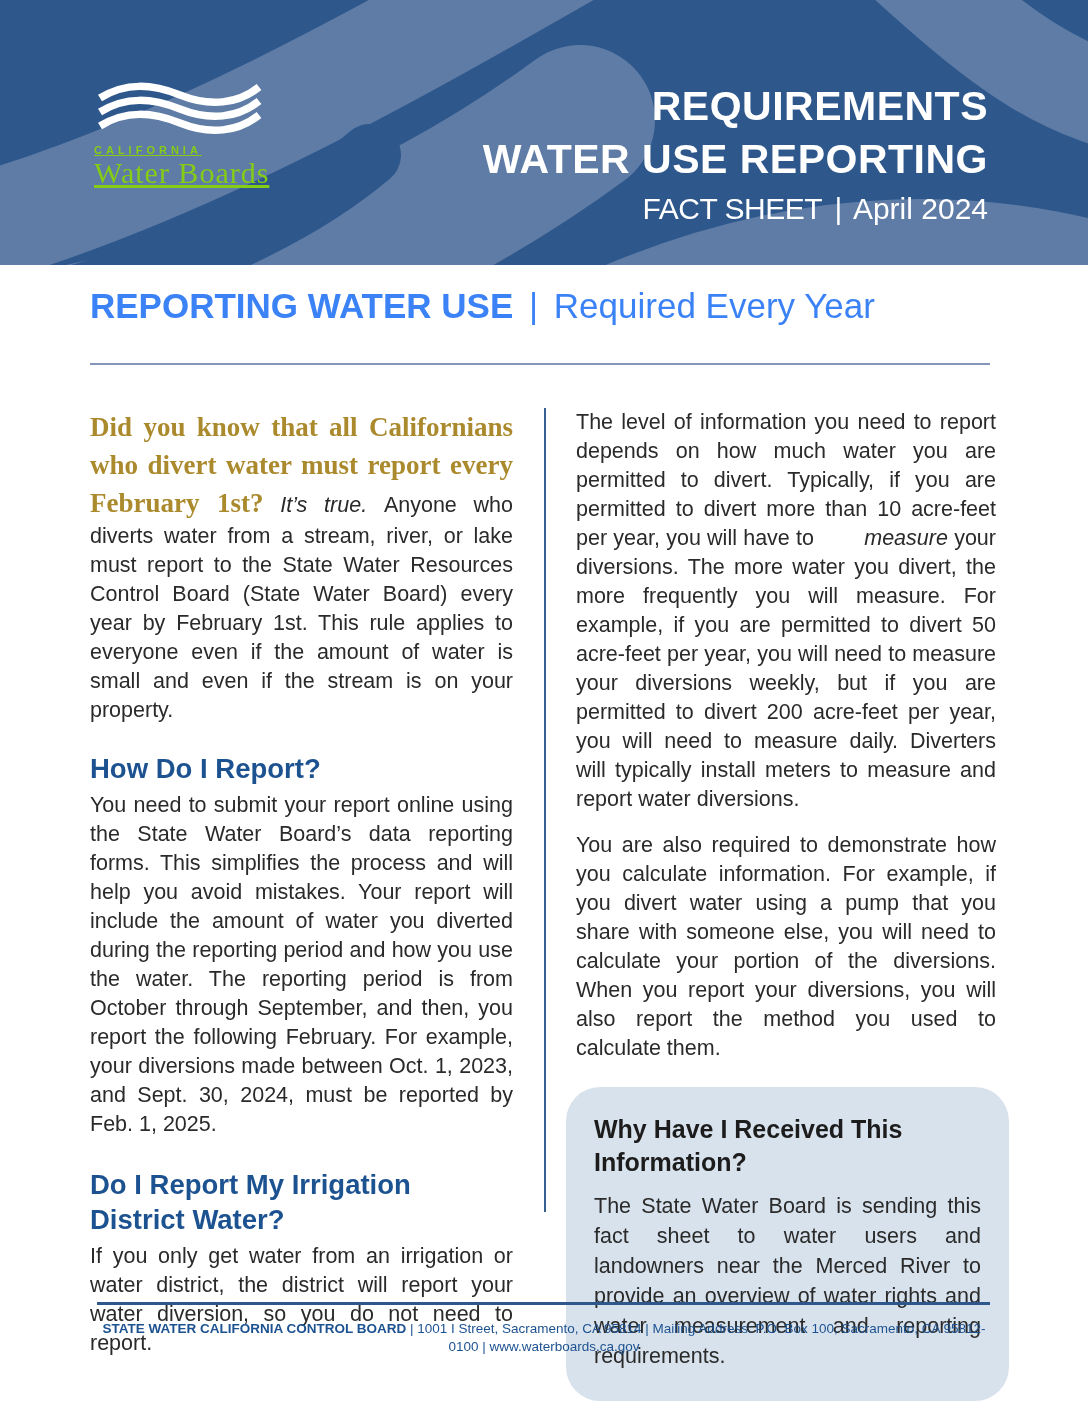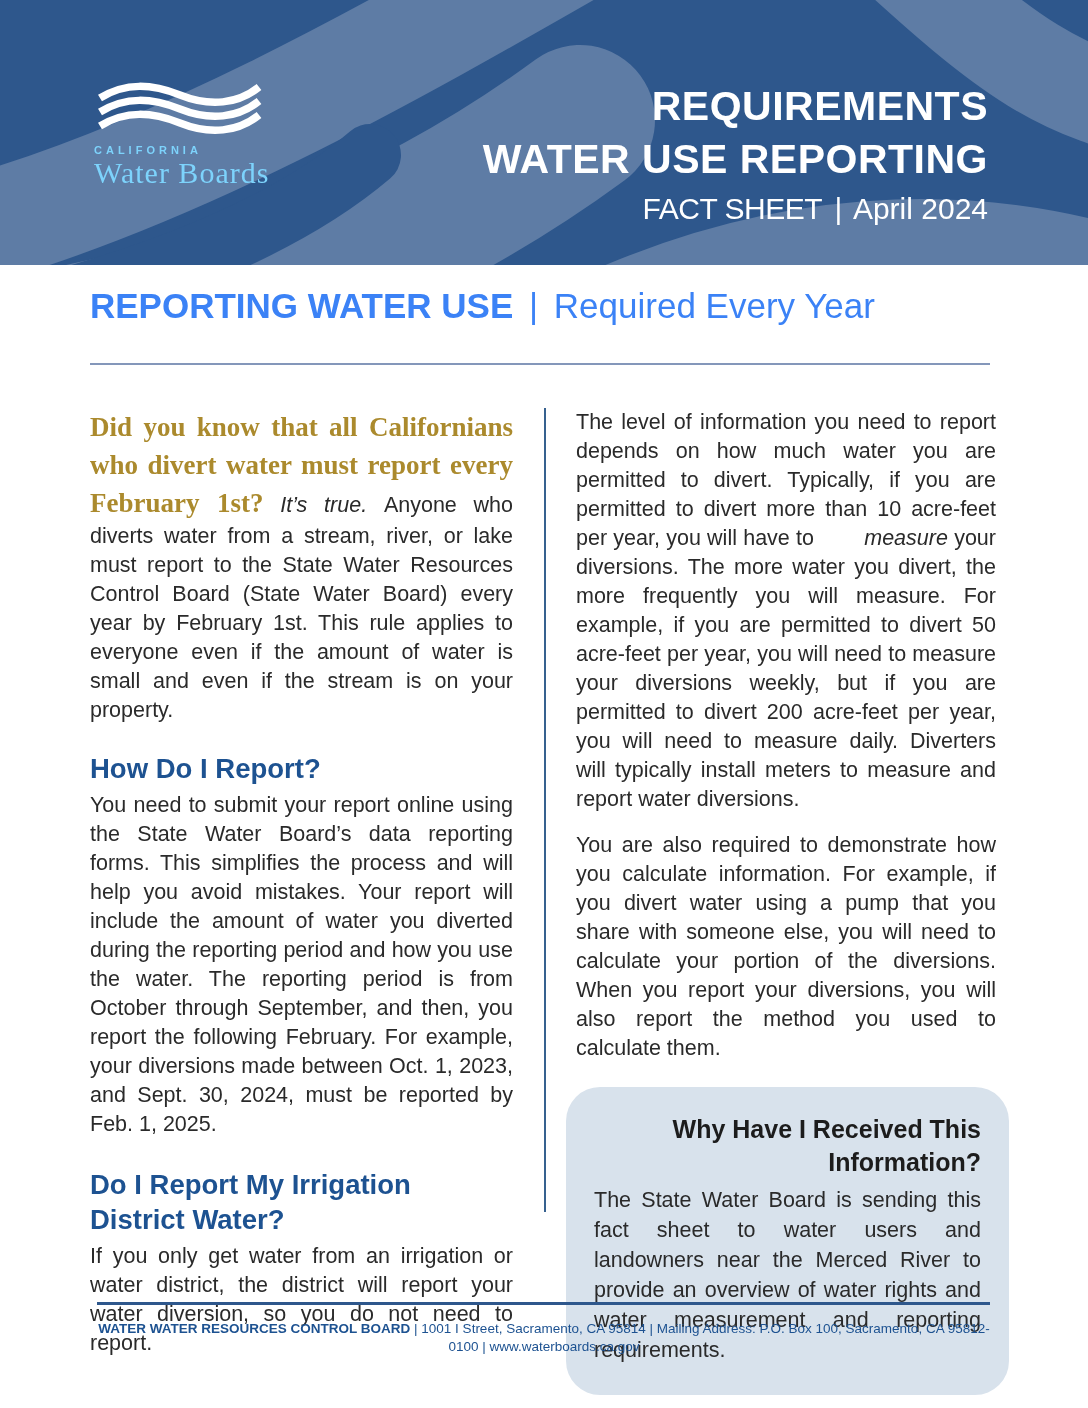--- a/index.html
+++ b/index.html
@@ -21,21 +21,22 @@
     width: 1088px; height: 265px;
     background: #2e578c;
     overflow: hidden;
   }
   .banner-waves { position: absolute; top: 0; left: 0; }
 
   .logo {
     position: absolute;
     top: 80px; left: 94px;
     width: 180px;
-    color: #7dd3fc;
+    color: #84cc16;
+    text-decoration: underline;
   }
   .logo-california {
     font-size: 11px;
     font-weight: bold;
     letter-spacing: 4px;
     margin-top: 2px;
   }
   .logo-waterboards {
     font-family: "Liberation Serif", serif;
     font-size: 30px;
@@ -133,22 +134,21 @@
     border-radius: 34px;
     padding: 26px 28px 30px 28px;
     width: 443px;
     margin-left: -10px;
   }
   .callout h3 {
     font-size: 25px;
     line-height: 33px;
     font-weight: bold;
     color: #1c1c1c;
-    margin-bottom: 6px;
-    text-align: right;
+    margin-bottom: 12px;
   }
   .callout p {
     font-size: 21.5px;
     line-height: 30px;
     text-align: justify;
     color: #2a2a2a;
   }
 
   
   .footer-rule {
@@ -235,16 +235,16 @@
       <div class="callout">
         <h3>Why Have I Received This Information?</h3>
         <p>The State Water Board is sending this fact sheet to water users and landowners near the Merced River to provide an overview of water rights and water measurement and reporting requirements.</p>
       </div>
     </div>
 
   </div>
 
   <div class="footer-rule"></div>
   <div class="footer-text">
-    <span class="org">WATER WATER RESOURCES CONTROL BOARD</span><span> | 1001 I Street, Sacramento, CA 95814 | Mailing Address: P.O. Box 100, Sacramento, CA 95812-0100 | www.waterboards.ca.gov</span>
+    <span class="org">STATE WATER CALIFORNIA CONTROL BOARD</span><span> | 1001 I Street, Sacramento, CA 95814 | Mailing Address: P.O. Box 100, Sacramento, CA 95812-0100 | www.waterboards.ca.gov</span>
   </div>
 
 </div>
 
 </body></html>

